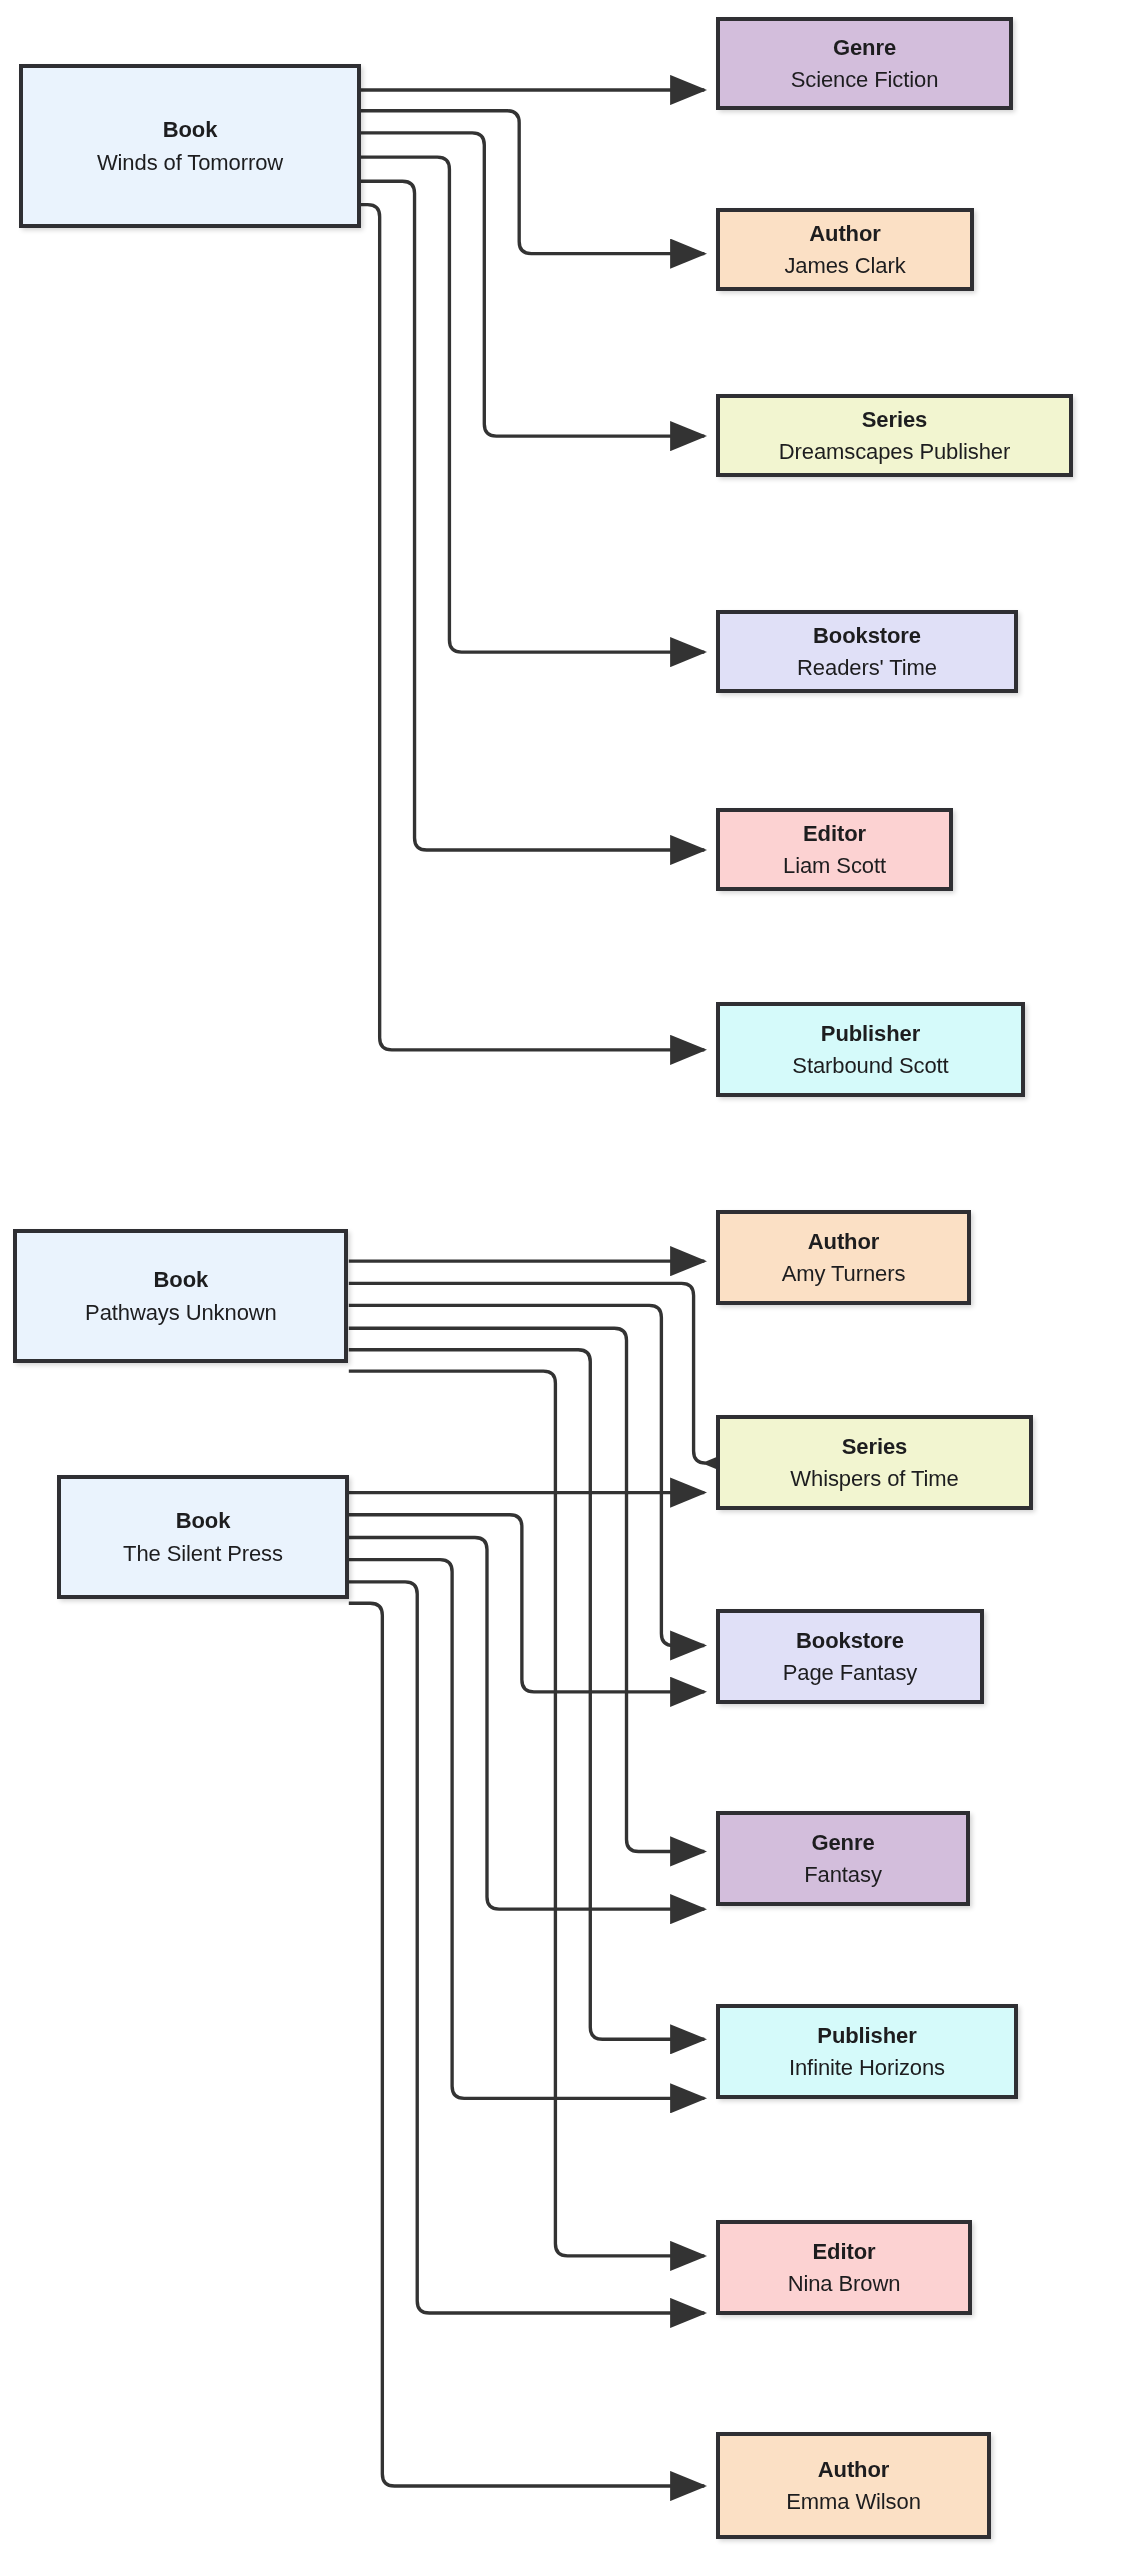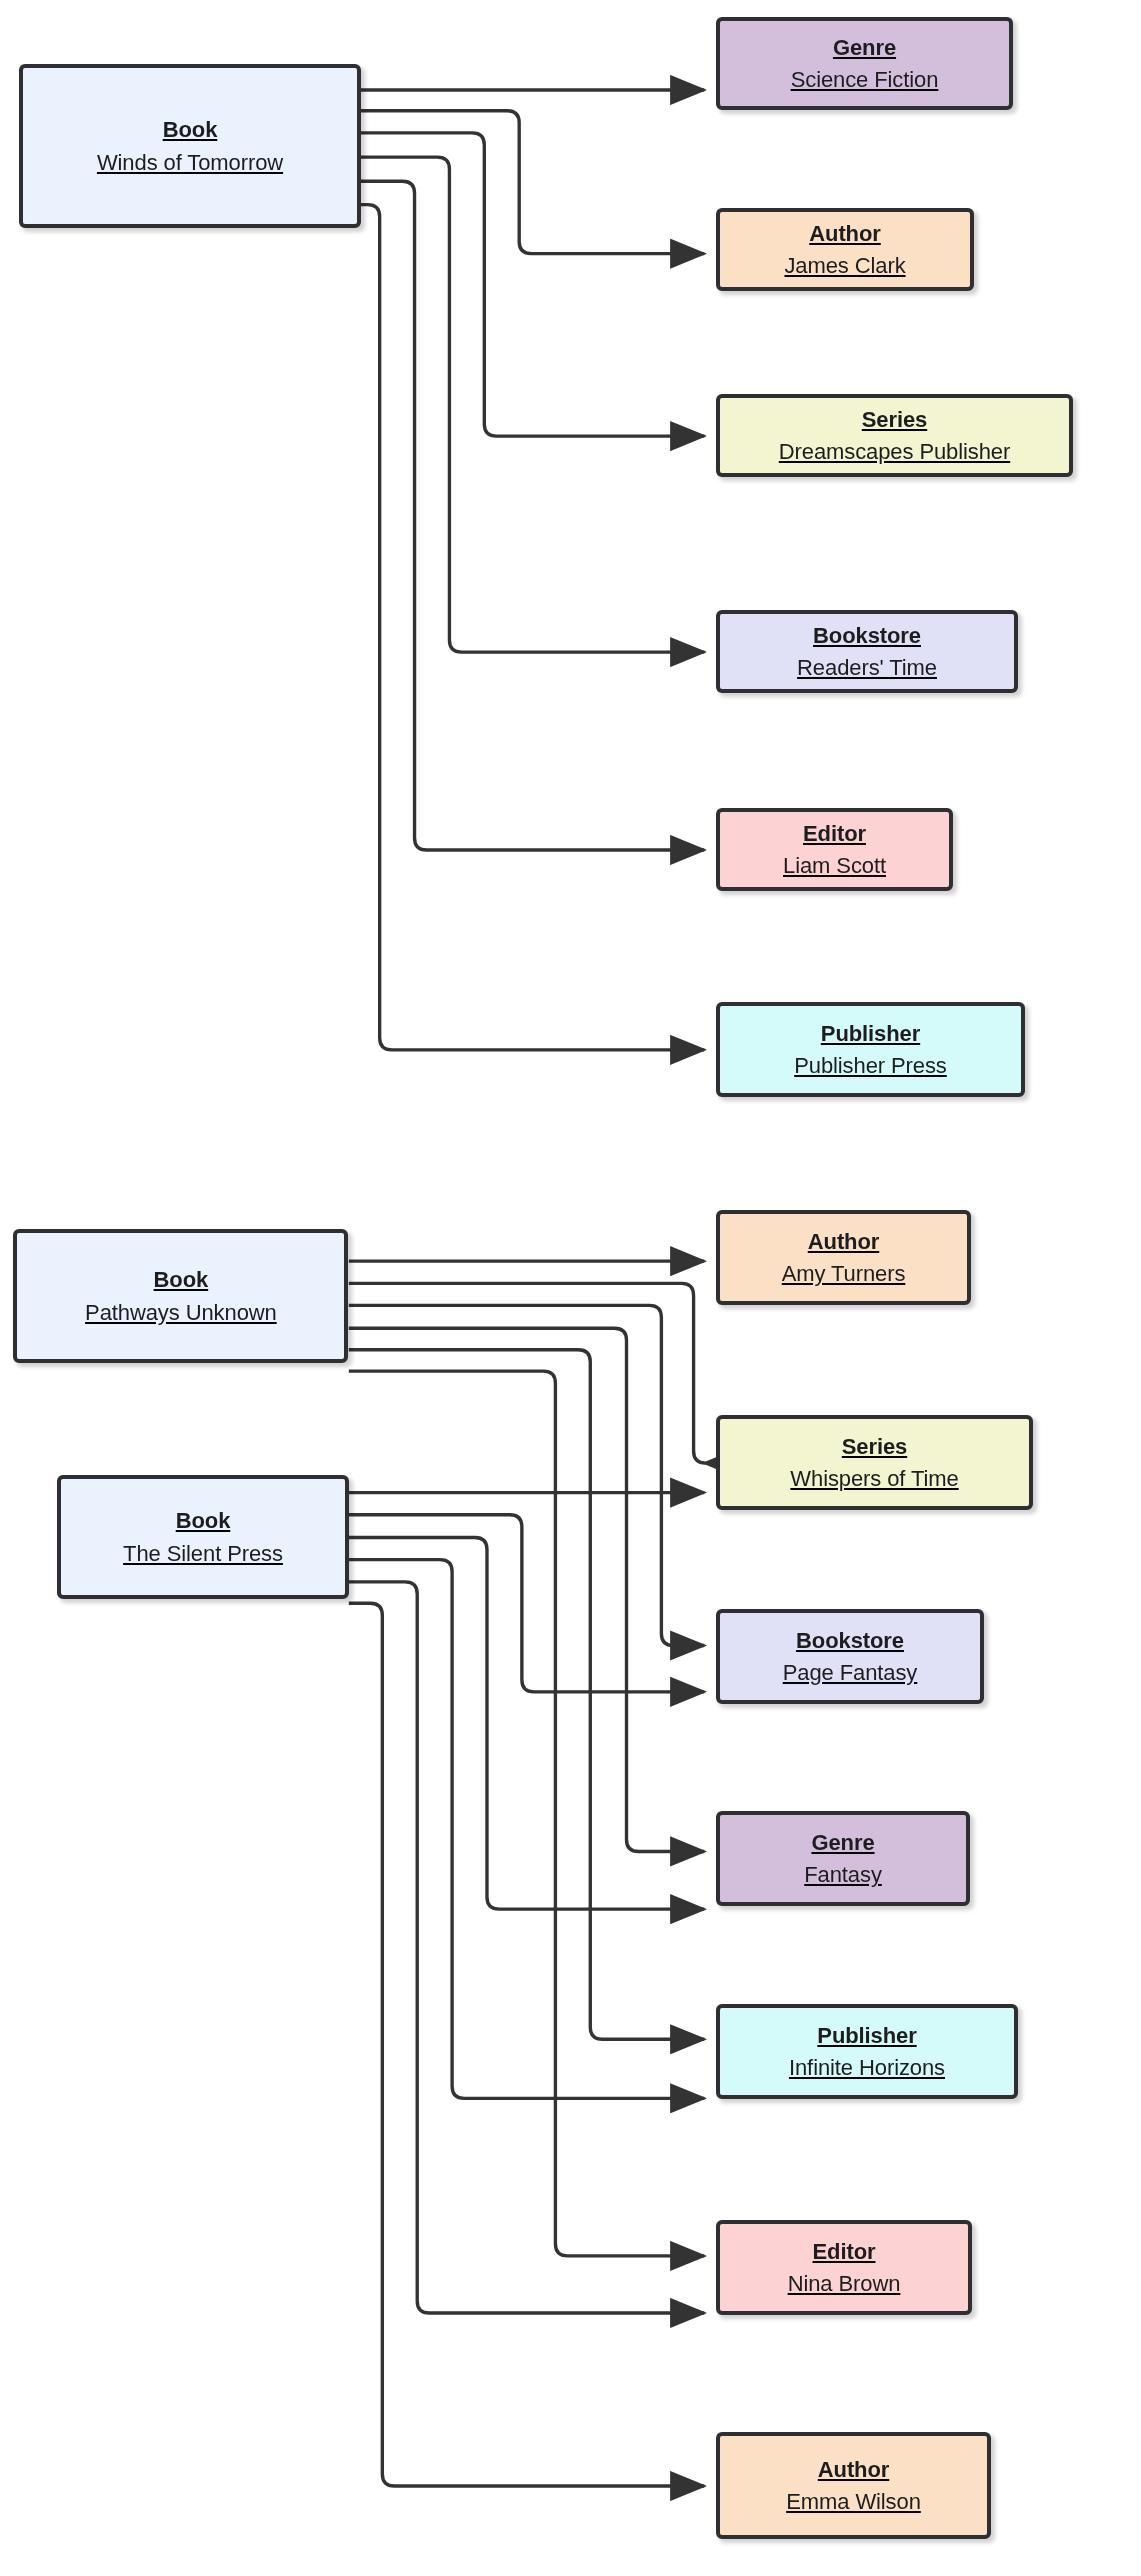--- a/index.html
+++ b/index.html
@@ -1,21 +1,21 @@
 <!DOCTYPE html>
 <html style="font-size:10.7px"><head>
 <meta charset="utf-8">
 <style>
   html,body{margin:0;padding:0;background:#ffffff;}
   body{width:1141px;height:2576px;font-family:"Liberation Sans",sans-serif;position:relative;overflow:hidden;}
   #diagram{position:absolute;left:0;top:0;width:1141px;height:2576px;}
   .edge-layer{position:absolute;left:0;top:0;width:1141px;height:2576px;pointer-events:none;}
-  .node{position:absolute;box-sizing:border-box;border:4px solid #2f2f33;border-radius:6px;
+  .node{position:absolute;box-sizing:border-box;border:4px solid #2f2f33;border-radius:0;
         box-shadow:3.4px 3.4px 4.7px rgba(0,0,0,0.18);
-        display:flex;flex-direction:column;align-items:center;justify-content:center;text-decoration:underline;}
+        display:flex;flex-direction:column;align-items:center;justify-content:center;}
   .node .ntype{font-weight:bold;font-size:22px;color:#1d1d1f;line-height:1.15;letter-spacing:-0.1px;}
   .node .nval{font-weight:normal;font-size:22px;color:#1d1d1f;line-height:1.15;margin-top:7px;letter-spacing:-0.1px;}
 </style>
 </head>
 <body>
 
 <div id="diagram">
   <svg class="edge-layer" viewBox="0 0 1701 3840" width="1141" height="2576" xmlns="http://www.w3.org/2000/svg">
     <defs>
       <marker id="arrowhead" markerWidth="11" markerHeight="9" refX="10.2" refY="4.5" orient="auto" markerUnits="strokeWidth">
@@ -85,21 +85,21 @@
     <span class="nval">Readers' Time</span>
   </div>
 
   <div class="node" style="left:716px;top:808px;width:237px;height:83px;background:#fcd2d2;">
     <span class="ntype">Editor</span>
     <span class="nval">Liam Scott</span>
   </div>
 
   <div class="node" style="left:716px;top:1002px;width:309px;height:95px;background:#d5fafa;">
     <span class="ntype">Publisher</span>
-    <span class="nval">Publisher Press</span>
+    <span class="nval">Starbound Scott</span>
   </div>
 
   <div class="node" style="left:13.4px;top:1229px;width:335px;height:134px;background:#eaf3fd;">
     <span class="ntype">Book</span>
     <span class="nval">Pathways Unknown</span>
   </div>
 
   <div class="node" style="left:57px;top:1475px;width:292px;height:124px;background:#eaf3fd;">
     <span class="ntype">Book</span>
     <span class="nval">The Silent Press</span>

